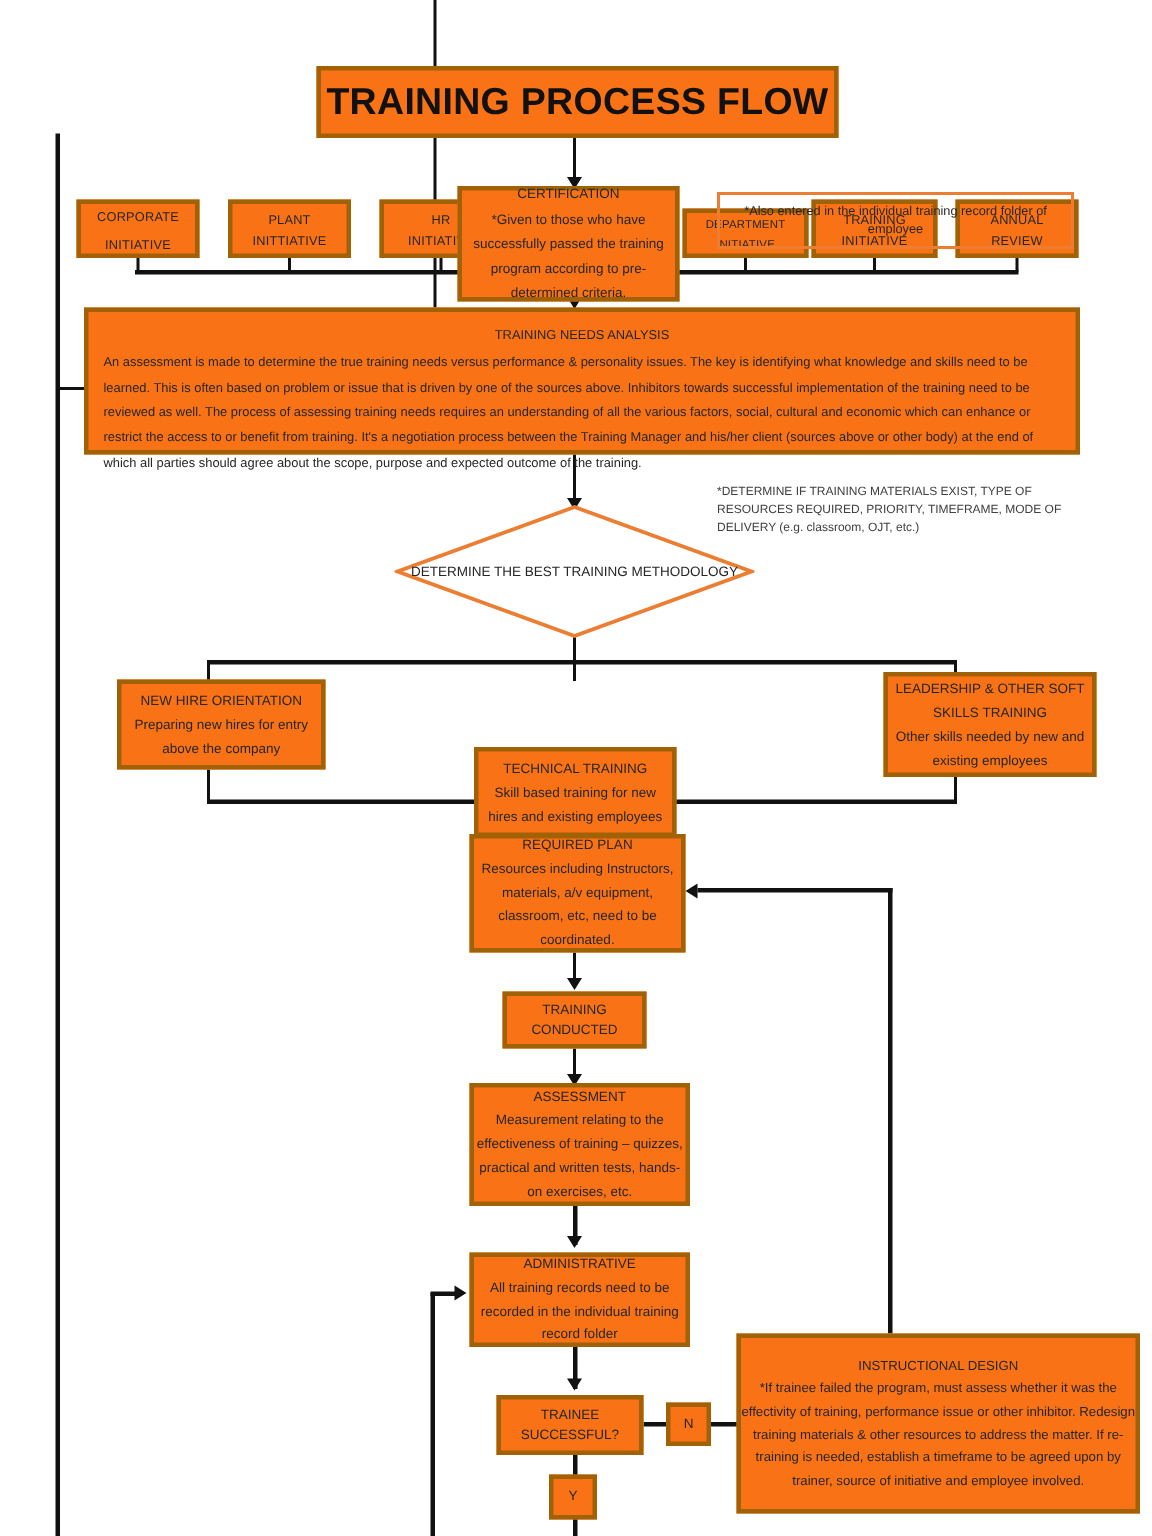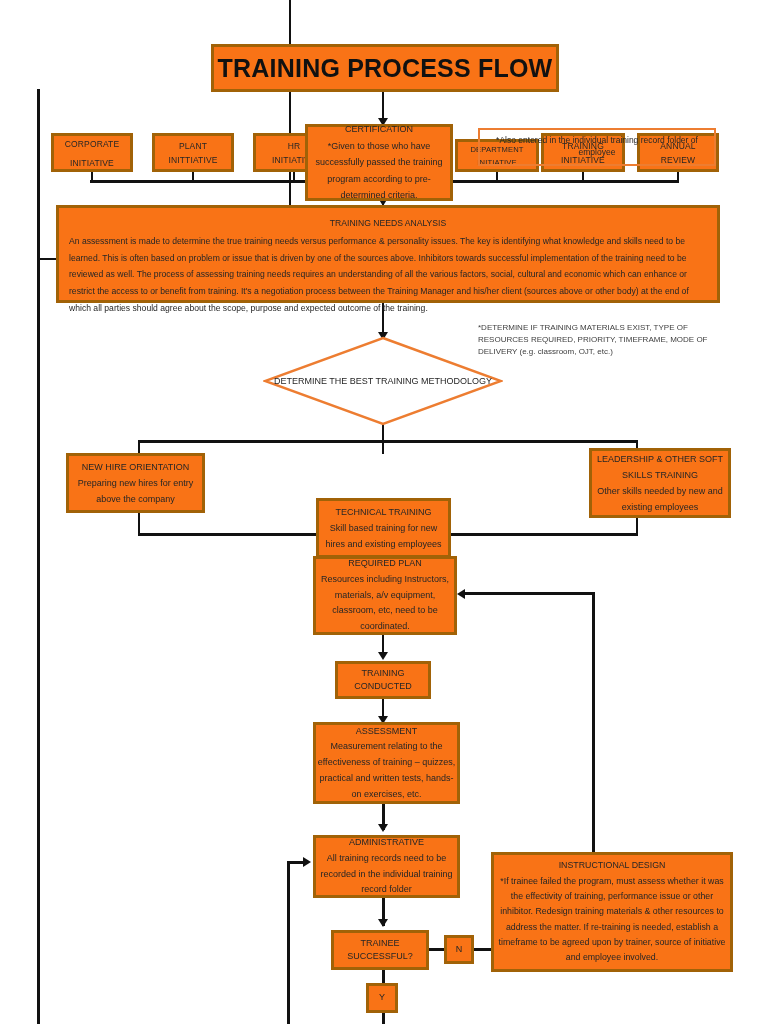--- a/index.html
+++ b/index.html
@@ -138,21 +138,21 @@
   <div class="note-plain" style="left:478px;top:322px;width:238px;">
     <span>*DETERMINE IF TRAINING MATERIALS EXIST, TYPE OF RESOURCES REQUIRED, PRIORITY, TIMEFRAME, MODE OF DELIVERY (e.g. classroom, OJT, etc.)</span>
   </div>
 
   <div class="ln lnv" style="left:382px;top:424px;height:18px;"></div>
   <div class="ln lnh" style="left:138px;top:440px;width:500px;height:3px;"></div>
   <div class="ln lnv" style="left:138px;top:440px;height:14px;"></div>
   <div class="ln lnv" style="left:382px;top:440px;height:14px;"></div>
   <div class="ln lnv" style="left:636px;top:440px;height:14px;"></div>
 
-  <div class="box tri" style="left:66px;top:453px;width:139px;height:60px;justify-content:center;">
+  <div class="box tri" style="left:78px;top:453px;width:139px;height:60px;justify-content:center;">
     <span class="ttl">NEW HIRE ORIENTATION</span>
     <span class="bdy">Preparing new hires for entry above the company</span>
   </div>
   <div class="box tri" style="left:316px;top:453px;width:135px;height:60px;margin-top:45px;">
     <span class="ttl">TECHNICAL TRAINING</span>
     <span class="bdy">Skill based training for new hires and existing employees</span>
   </div>
   <div class="box tri" style="left:557px;top:448px;width:142px;height:70px;margin-left:32px;">
     <span class="ttl">LEADERSHIP &amp; OTHER SOFT SKILLS TRAINING</span>
     <span class="bdy">Other skills needed by new and existing employees</span>
@@ -209,21 +209,21 @@
     <span class="ttl">N</span>
   </div>
   <div class="ln lnh" style="left:474px;top:948px;width:18px;height:3px;"></div>
 
   <div class="ln lnv" style="left:382px;top:970px;height:16px;width:3px;"></div>
   <div class="box small-lbl" style="left:366px;top:983px;width:32px;height:30px;">
     <span class="ttl">Y</span>
   </div>
   <div class="ln lnv" style="left:382px;top:1012px;height:12px;width:3px;"></div>
 
-  <div class="box idbox" style="left:491px;top:852px;width:242px;height:120px;">
+  <div class="box idbox" style="left:491px;top:889px;width:269px;height:120px;">
     <span class="ttl">INSTRUCTIONAL DESIGN</span>
     <span class="bdy">*If trainee failed the program, must assess whether it was the effectivity of training, performance issue or other inhibitor. Redesign training materials &amp; other resources to address the matter. If re-training is needed, establish a timeframe to be agreed upon by trainer, source of initiative and employee involved.</span>
   </div>
 
   <div class="ln lnv" style="left:592px;top:592px;height:297px;width:3px;"></div>
   <div class="ln lnh" style="left:465px;top:592px;width:130px;height:3px;"></div>
   <div class="arw arw-l" style="left:457px;top:589px;"></div>
 
 </div>
 

